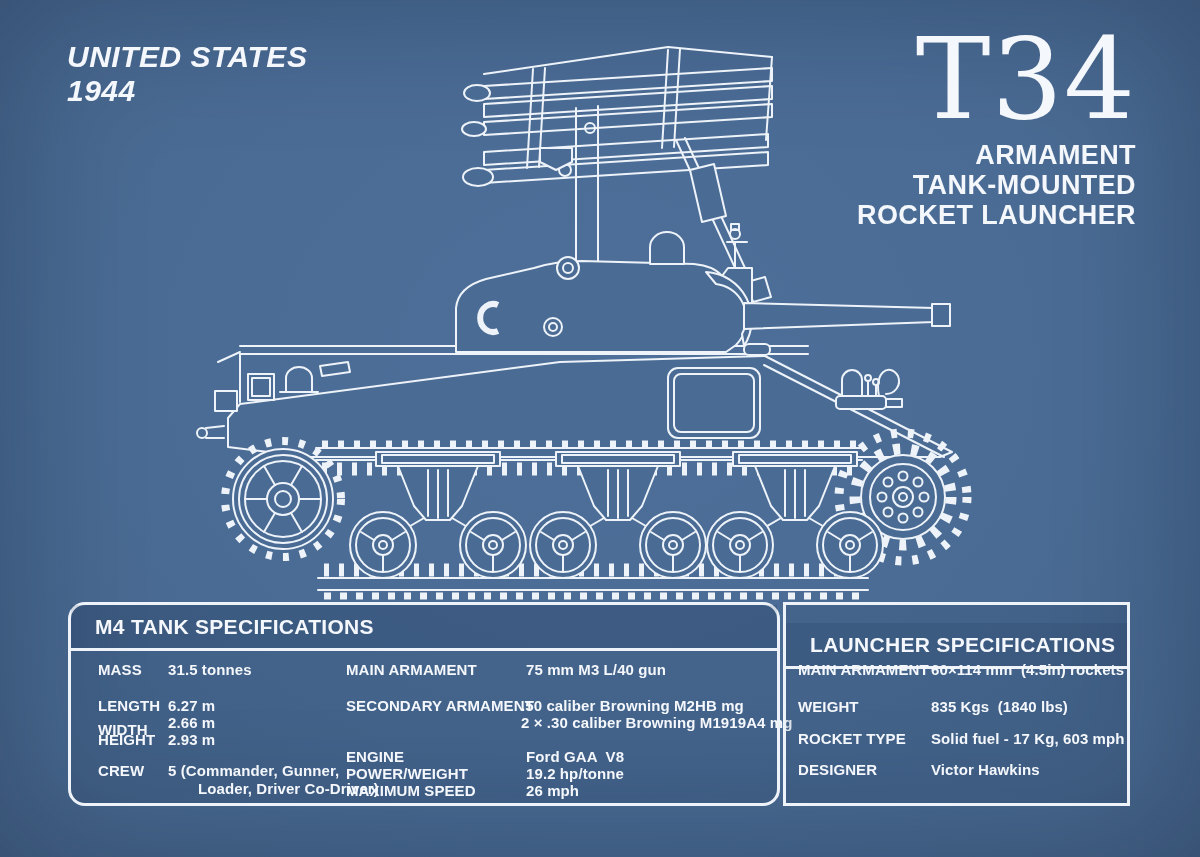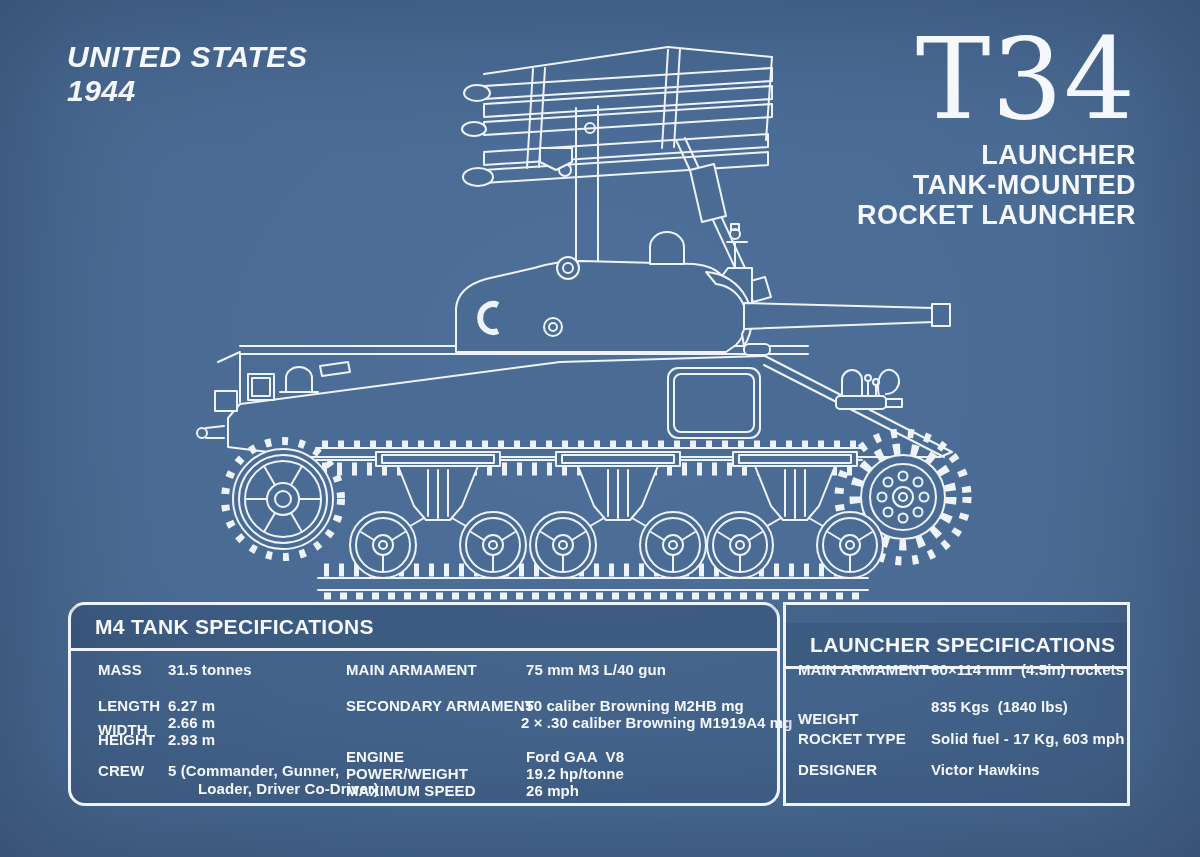--- a/index.html
+++ b/index.html
@@ -38,21 +38,21 @@
 <div class="blueprint">
 
   <div class="hdr-left">
     <div>UNITED STATES</div>
     <div>1944</div>
   </div>
 
   <div class="title-block">
     <div class="title-model">T34</div>
     <div class="title-sub">
-      <div>LAUNCHER</div>
+      <div>ARMAMENT</div>
       <div>TANK-MOUNTED</div>
       <div>ROCKET LAUNCHER</div>
     </div>
   </div>
 
   <svg class="tank-svg" width="1200" height="857" viewBox="0 0 1200 857" fill="none" stroke="#edf3f9" stroke-width="2" stroke-linejoin="round" stroke-linecap="round">
 
     <g>
       <polyline points="484,74 668,47 772,57"></polyline>
       <line x1="772" y1="57" x2="766" y2="140"></line>
@@ -293,21 +293,21 @@
     <span class="cell" style="left:275px;top:160px">POWER/WEIGHT</span>
     <span class="cell" style="left:455px;top:160px">19.2 hp/tonne</span>
     <span class="cell" style="left:275px;top:177px">MAXIMUM SPEED</span>
     <span class="cell" style="left:455px;top:177px">26 mph</span>
   </div>
 
   <div class="tbl tbl-launcher">
     <div class="hd">LAUNCHER SPECIFICATIONS</div>
     <span class="cell" style="left:12px;top:56px">MAIN ARMAMENT</span>
     <span class="cell" style="left:145px;top:56px">60×114 mm  (4.5in) rockets</span>
-    <span class="cell" style="left:12px;top:105px">WEIGHT</span>
+    <span class="cell" style="left:12px;top:93px">WEIGHT</span>
     <span class="cell" style="left:145px;top:93px">835 Kgs  (1840 lbs)</span>
     <span class="cell" style="left:12px;top:125px">ROCKET TYPE</span>
     <span class="cell" style="left:145px;top:125px">Solid fuel - 17 Kg, 603 mph</span>
     <span class="cell" style="left:12px;top:156px">DESIGNER</span>
     <span class="cell" style="left:145px;top:156px">Victor Hawkins</span>
   </div>
 
 </div>
 
 </body></html>

